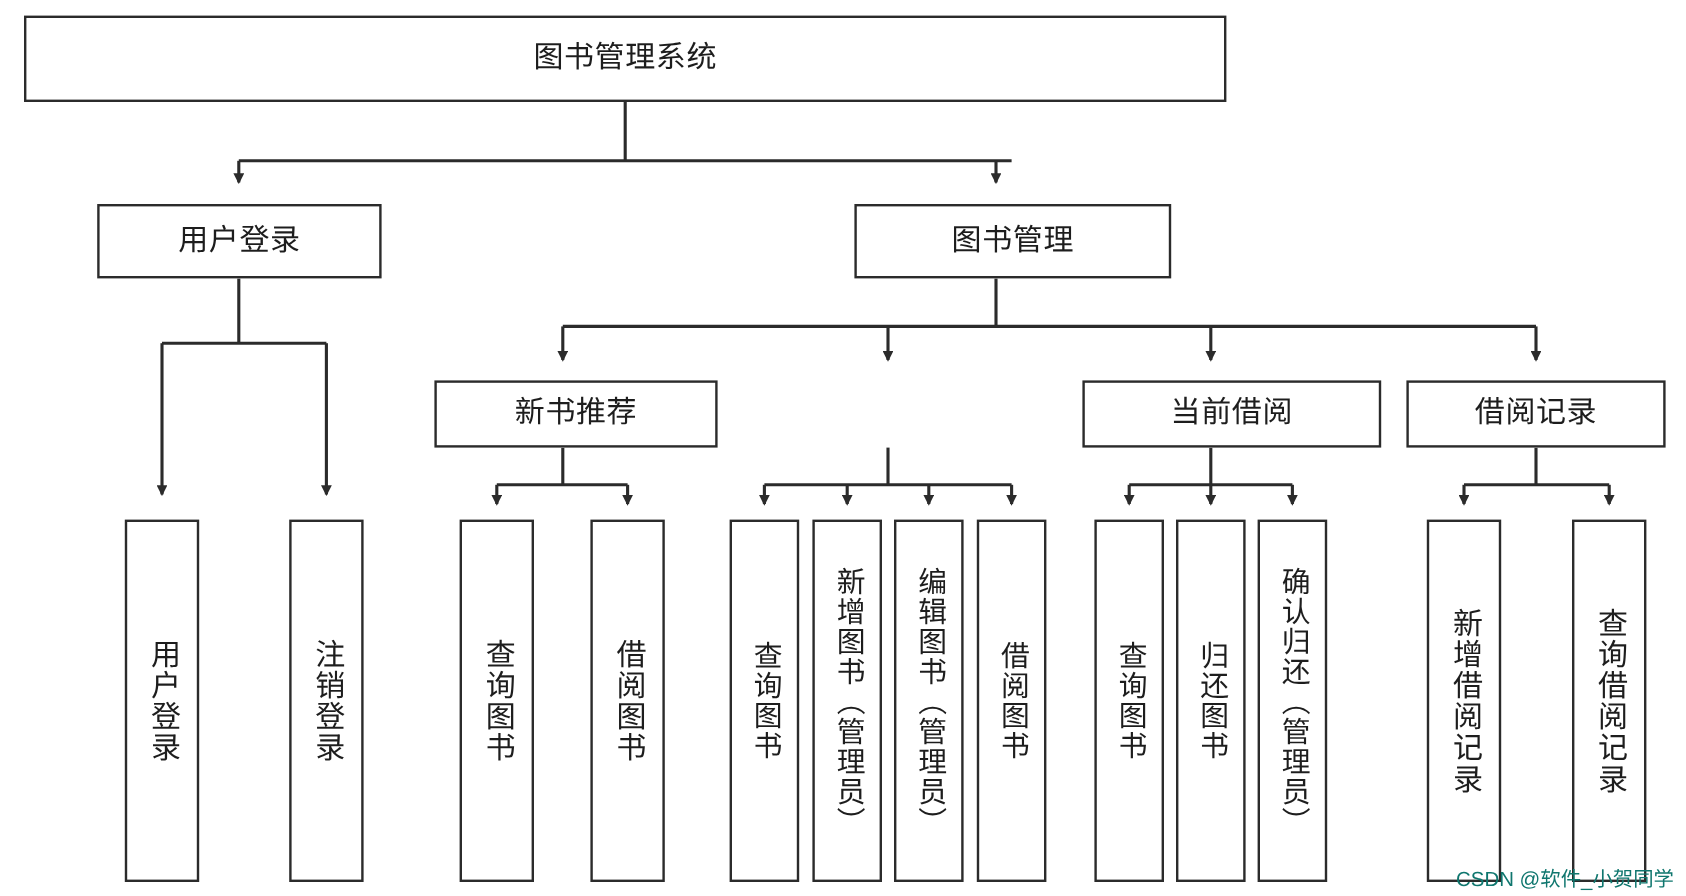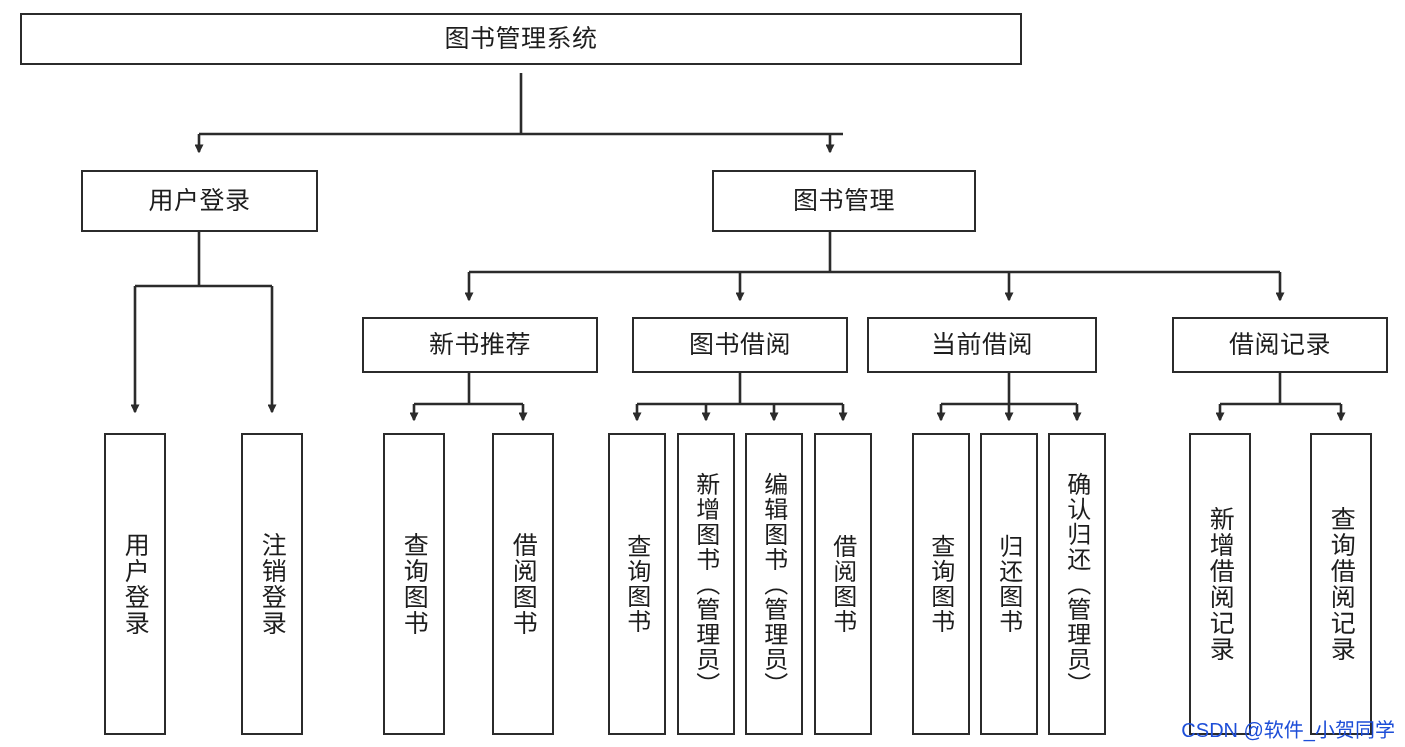--- a/index.html
+++ b/index.html
@@ -65,22 +65,22 @@
     letter-spacing: 1px;
     max-height: 100%;
   }
   .node.vert.narrow .node-label {
     font-size: 24px;
   }
   .watermark {
     position: absolute;
     right: 10px;
     bottom: 4px;
-    font-size: 20px;
-    color: #1d4ed8;
+    font-size: 17px;
+    color: #0f766e;
     white-space: nowrap;
     z-index: 3;
     user-select: none;
   }
 </style>
 </head>
 <body>
 
 <div id="diagram-canvas">
 
@@ -127,41 +127,38 @@
       <path d="M1009,404 L1009,420" marker-end="url(#arrowhead)"></path>
       <path d="M1077,404 L1077,420" marker-end="url(#arrowhead)"></path>
 
       <path d="M1280,373 L1280,404"></path>
       <path d="M1220,404 L1341,404"></path>
       <path d="M1220,404 L1220,420" marker-end="url(#arrowhead)"></path>
       <path d="M1341,404 L1341,420" marker-end="url(#arrowhead)"></path>
     </g>
   </svg>
 
-  <div class="node horiz root" style="left:20px; top:13px; width:1002px; height:52px;">
+  <div class="node horiz root" style="left:20px; top:13px; width:1002px; height:72px;">
     <span class="node-label">图书管理系统</span>
   </div>
 
   <div class="node horiz" style="left:81px; top:170px; width:237px; height:62px;">
     <span class="node-label">用户登录</span>
   </div>
 
   <div class="node horiz" style="left:712px; top:170px; width:264px; height:62px;">
     <span class="node-label">图书管理</span>
   </div>
 
   <div class="node horiz" style="left:362px; top:317px; width:236px; height:56px;">
     <span class="node-label">新书推荐</span>
   </div>
 
-  <div class="node horiz" style="left:632px; top:317px; width:216px; height:56px;">
-    <span class="node-label">图书借阅</span>
-  </div>
-
-  <div class="node horiz" style="left:867px; top:317px; width:230px; height:56px;">
+
+  <div class="node horiz" style="left:902px; top:317px; width:249px; height:56px;">
     <span class="node-label">当前借阅</span>
   </div>
 
   <div class="node horiz" style="left:1172px; top:317px; width:216px; height:56px;">
     <span class="node-label">借阅记录</span>
   </div>
 
   <div class="node vert" style="left:104px; top:433px; width:62px; height:302px;">
     <span class="node-label">用户登录</span>
   </div>

